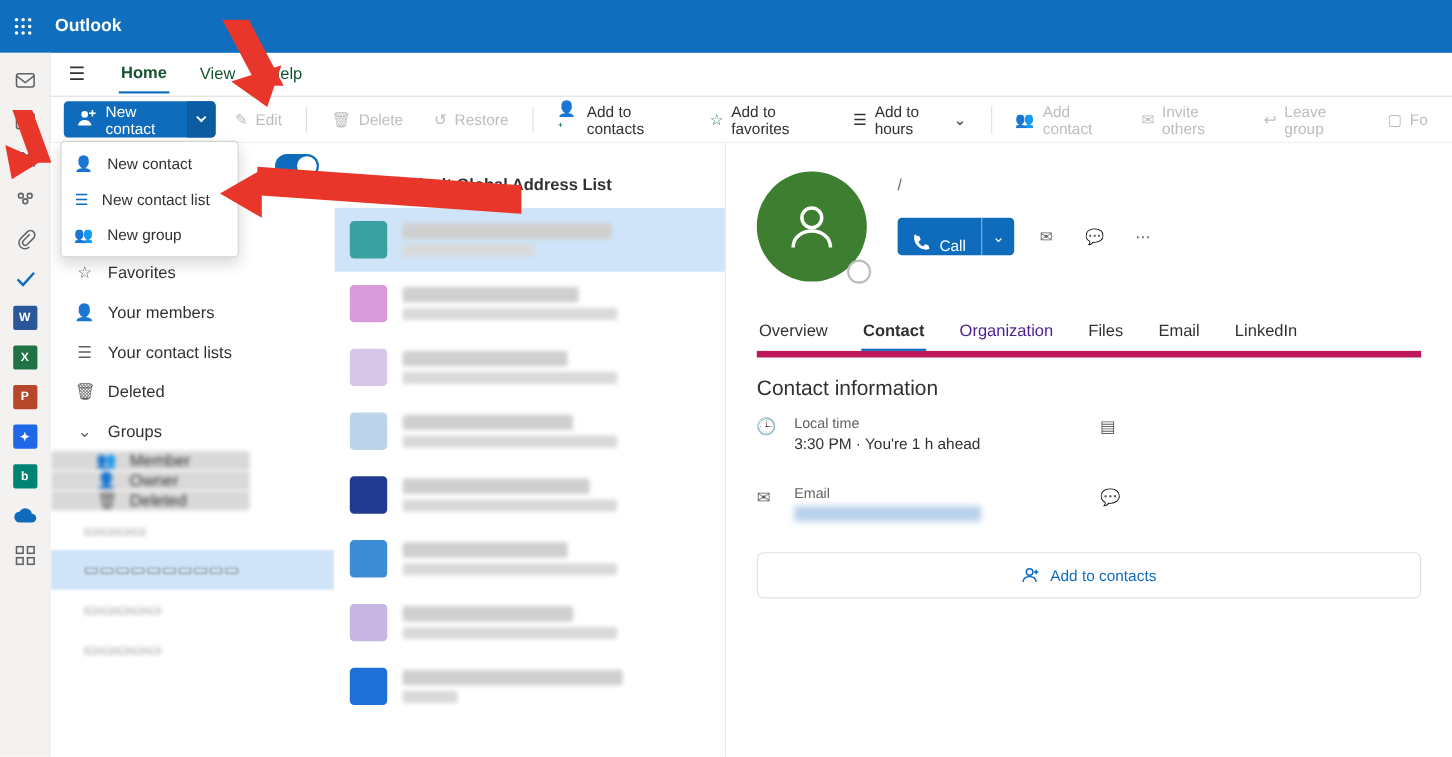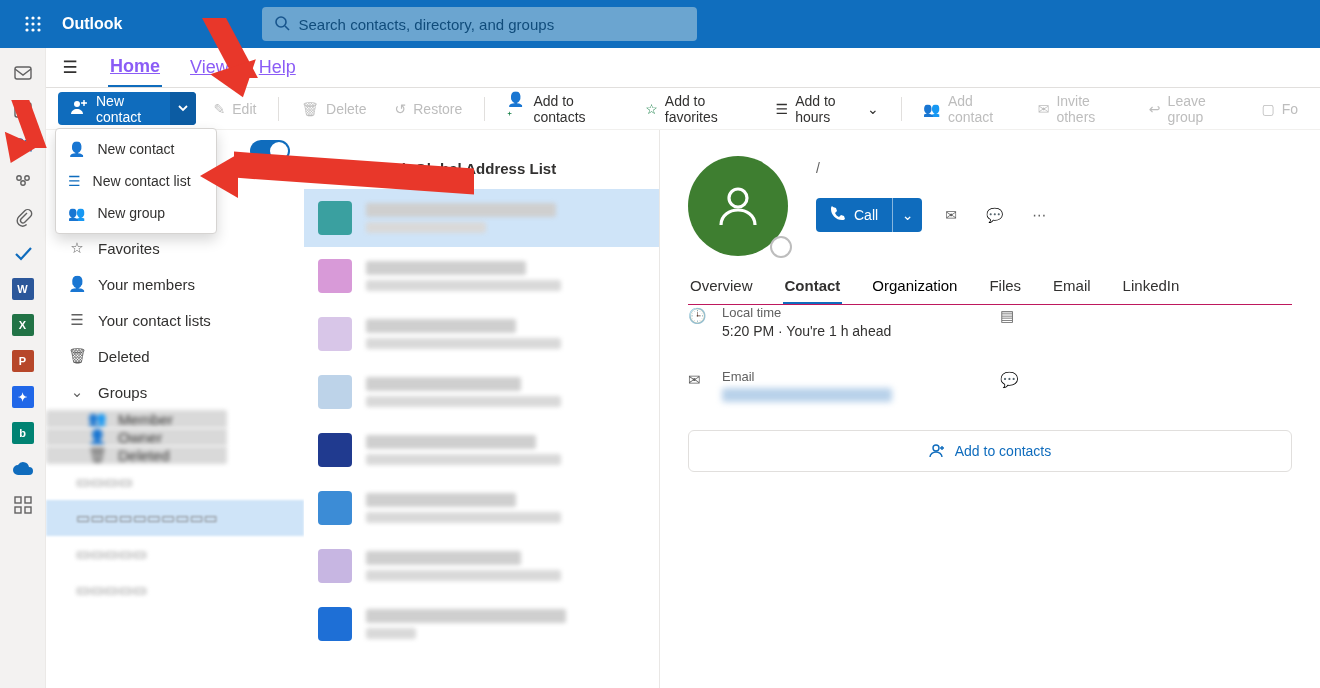--- a/index.html
+++ b/index.html
@@ -1,31 +1,31 @@
 <!DOCTYPE html>
 <html><head>
 <meta charset="utf-8">
 <style>
   * { box-sizing: border-box; margin: 0; padding: 0; font-family: "Segoe UI", Arial, sans-serif; }
   body { width: 1320px; height: 688px; overflow: hidden; background: #fff; font-size: 14px; color: #323130; position: relative; }
-  .header { height: 48px; background: #106ebe; display: flex; align-items: center; padding: 0 16px; }
+  .header { height: 48px; background: #106ebe; display: flex; align-items: center; padding: 0 4px; }
   .app-launcher { width: 34px; height: 34px; display:flex;align-items:center;justify-content:center;color:#fff;font-size:18px;}
   .app-name { color:#fff; font-weight:600; font-size:16px; margin-left:12px; }
   .search { margin-left:140px; width:435px; height:34px; background:#6ba5d0; border-radius:4px; display:flex; align-items:center; padding:0 12px; color:#fff;}
   .search input { flex:1; background:transparent; border:none; outline:none; color:#0d3b66; font-size:15px; margin-left:8px; }
   .search input::placeholder{color:#104c7b;}
   .app-rail { position:absolute; top:48px; left:0; width:46px; bottom:0; background:#f3f2f1; border-right:1px solid #ebe9e7; display:flex; flex-direction:column; align-items:center; padding-top:14px; gap:14px;}
   .app-rail .rail-icon{width:22px;height:22px;display:flex;align-items:center;justify-content:center;color:#444;}
   .rail-active{color:#0f6cbd!important;}
   .word-sq{width:22px;height:22px;background:#2b579a;color:#fff;font-size:11px;font-weight:700;display:flex;align-items:center;justify-content:center;border-radius:2px;}
   .xl-sq{background:#217346;} .pp-sq{background:#b7472a;} .viva-sq{background:#2067e8;} .bing-sq{background:#008373;}
   .onedrive{color:#0f6cbd;}
   .tab-bar{position:absolute;top:48px;left:46px;right:0;height:40px;border-bottom:1px solid #e1dfdd;display:flex;align-items:center;padding:0 12px;gap:26px;}
   .hamburger{width:24px;text-align:center;font-size:17px;color:#323130;}
-  .tab-item{font-size:18px;padding:8px 2px;color:#8b5cf6;text-decoration:underline;}
+  .tab-item{font-size:15px;padding:8px 2px;color:#14532d;}
   .tab-item.active{border-bottom:2px solid #0f6cbd;font-weight:600;}
   .cmd-bar{position:absolute;top:88px;left:46px;right:0;height:42px;border-bottom:1px solid #f1f0ee;display:flex;align-items:center;padding:0 12px;gap:8px;}
   .new-contact-btn{display:flex;align-items:center;background:#0f6cbd;color:#fff;border-radius:4px;height:33px;}
   .new-contact-btn .main{display:flex;align-items:center;gap:8px;padding:0 12px;}
   .new-contact-btn .caret{width:30px;height:33px;display:flex;align-items:center;justify-content:center;background:#0c5ca3;border-top-right-radius:4px;border-bottom-right-radius:4px;}
   .cmd-item{display:flex;align-items:center;gap:7px;padding:0 10px;color:#616161;font-size:14px;}
   .cmd-item.enabled{color:#323130;}
   .cmd-item.disabled{color:#bdbdbd;}
   .vsep{width:1px;height:24px;background:#e1dfdd;margin:0 4px;}
   
@@ -47,28 +47,28 @@
   .row-text{flex:1;}
   .name{height:14px;background:#cfcfcf;filter:blur(2px);border-radius:2px;margin-bottom:5px;}
   .sub{height:11px;background:#d9d9d9;filter:blur(2px);border-radius:2px;width:70%;}
   
   .detail-col{position:absolute;top:130px;left:660px;right:0;bottom:0;padding:26px 28px;overflow:hidden;}
   .big-avatar{width:100px;height:100px;background:#3e7e30;border-radius:50%;display:flex;align-items:center;justify-content:center;color:#fff;font-size:48px;position:relative;}
   .presence{position:absolute;bottom:-2px;right:-4px;width:22px;height:22px;border-radius:50%;background:#fff;border:2px solid #bdbdbd;}
   .detail-head{display:flex;gap:28px;align-items:flex-start;}
   .slash{font-size:14px;color:#616161;margin-top:4px;}
   .call-row{display:flex;align-items:center;gap:14px;margin-top:22px;}
-  .call-btn{display:flex;align-items:center;background:#0f6cbd;color:#fff;border-radius:4px;height:34px;}
+  .call-btn{display:flex;align-items:flex-end;background:#0f6cbd;color:#fff;border-radius:4px;height:34px;}
   .call-btn .m{display:flex;align-items:center;gap:8px;padding:0 14px;}
   .call-btn .c{width:30px;display:flex;align-items:center;justify-content:center;border-left:1px solid rgba(255,255,255,.5);height:34px;}
   .small-outline{width:30px;height:30px;display:flex;align-items:center;justify-content:center;color:#616161;}
-  .tabs2{display:flex;gap:28px;margin-top:13px;border-bottom:1px solid #be185d;}
+  .tabs2{display:flex;gap:28px;margin-top:28px;border-bottom:6px solid #be185d;}
   .tabs2 div{padding:8px 2px;font-size:15px;color:#323130;}
   .tabs2 .act{border-bottom:2px solid #0f6cbd;font-weight:600;}
-  .tabs2 .dis{color:#000000;}
+  .tabs2 .dis{color:#4c1d95;}
   .sect-title{font-size:19px;margin:18px 0 12px;color:#323130;}
   .info-grid{display:grid;grid-template-columns:1fr 1fr;row-gap:30px;column-gap:20px;}
   .info-item{display:flex;gap:14px;}
   .info-item .ic{width:20px;color:#616161;font-size:15px;padding-top:2px;}
   .info-item .lbl{font-size:13px;color:#616161;}
   .info-item .val{font-size:14px;margin-top:3px;color:#323130;}
   .blurval{height:14px;background:#b8d1ea;filter:blur(3px);border-radius:2px;width:170px;margin-top:4px;}
   .add-contacts-bar{margin-top:28px;border:1px solid #e1dfdd;border-radius:6px;height:42px;display:flex;align-items:center;justify-content:center;gap:10px;color:#0f6cbd;font-size:14px;}
   
   .dropdown{position:absolute;top:128px;left:55px;width:162px;background:#fff;border:1px solid #d6d4d2;border-radius:4px;box-shadow:0 6px 14px rgba(0,0,0,.16);z-index:40;padding:4px 0;}
@@ -104,29 +104,20 @@
           <circle cx="3" cy="9" r="1.6"></circle>
           <circle cx="9" cy="9" r="1.6"></circle>
           <circle cx="15" cy="9" r="1.6"></circle>
           <circle cx="3" cy="15" r="1.6"></circle>
           <circle cx="9" cy="15" r="1.6"></circle>
           <circle cx="15" cy="15" r="1.6"></circle>
         </g>
       </svg>
   </div>
   <div class="app-name">Outlook</div>
-  <div class="search">
-    <span>
-      <svg width="16" height="16" viewBox="0 0 16 16" fill="none" stroke="#18558d" stroke-width="1.6">
-          <circle cx="7" cy="7" r="5"></circle>
-          <line x1="11" y1="11" x2="15" y2="15"></line>
-        </svg>
-    </span>
-    <input placeholder="Search contacts, directory, and groups" style="">
-  </div>
 </div>
 
 <div class="app-rail">
   <div class="rail-icon">
       <svg width="20" height="20" viewBox="0 0 20 20" fill="none" stroke="#616161" stroke-width="1.4">
         <rect x="2" y="4" width="16" height="12" rx="2"></rect>
         <path d="M2 6l8 6 8-6"></path>
       </svg>
     </div>
   <div class="rail-icon">
@@ -416,27 +407,28 @@
 
   <div class="tabs2">
     <div>Overview</div>
     <div class="act">Contact</div>
     <div class="dis">Organization</div>
     <div>Files</div>
     <div>Email</div>
     <div>LinkedIn</div>
   </div>
 
+  <div class="sect-title">Contact information</div>
 
   <div class="info-grid">
     <div class="info-item">
       <div class="ic">🕒</div>
       <div>
           <div class="lbl">Local time</div>
-          <div class="val">5:20 PM · You're 1 h ahead</div>
+          <div class="val">3:30 PM · You're 1 h ahead</div>
         </div>
     </div>
     <div class="info-item">
       <div class="ic">▤</div>
     </div>
     <div class="info-item">
       <div class="ic">✉</div>
       <div>
           <div class="lbl">Email</div>
           <div class="blurval"></div>

